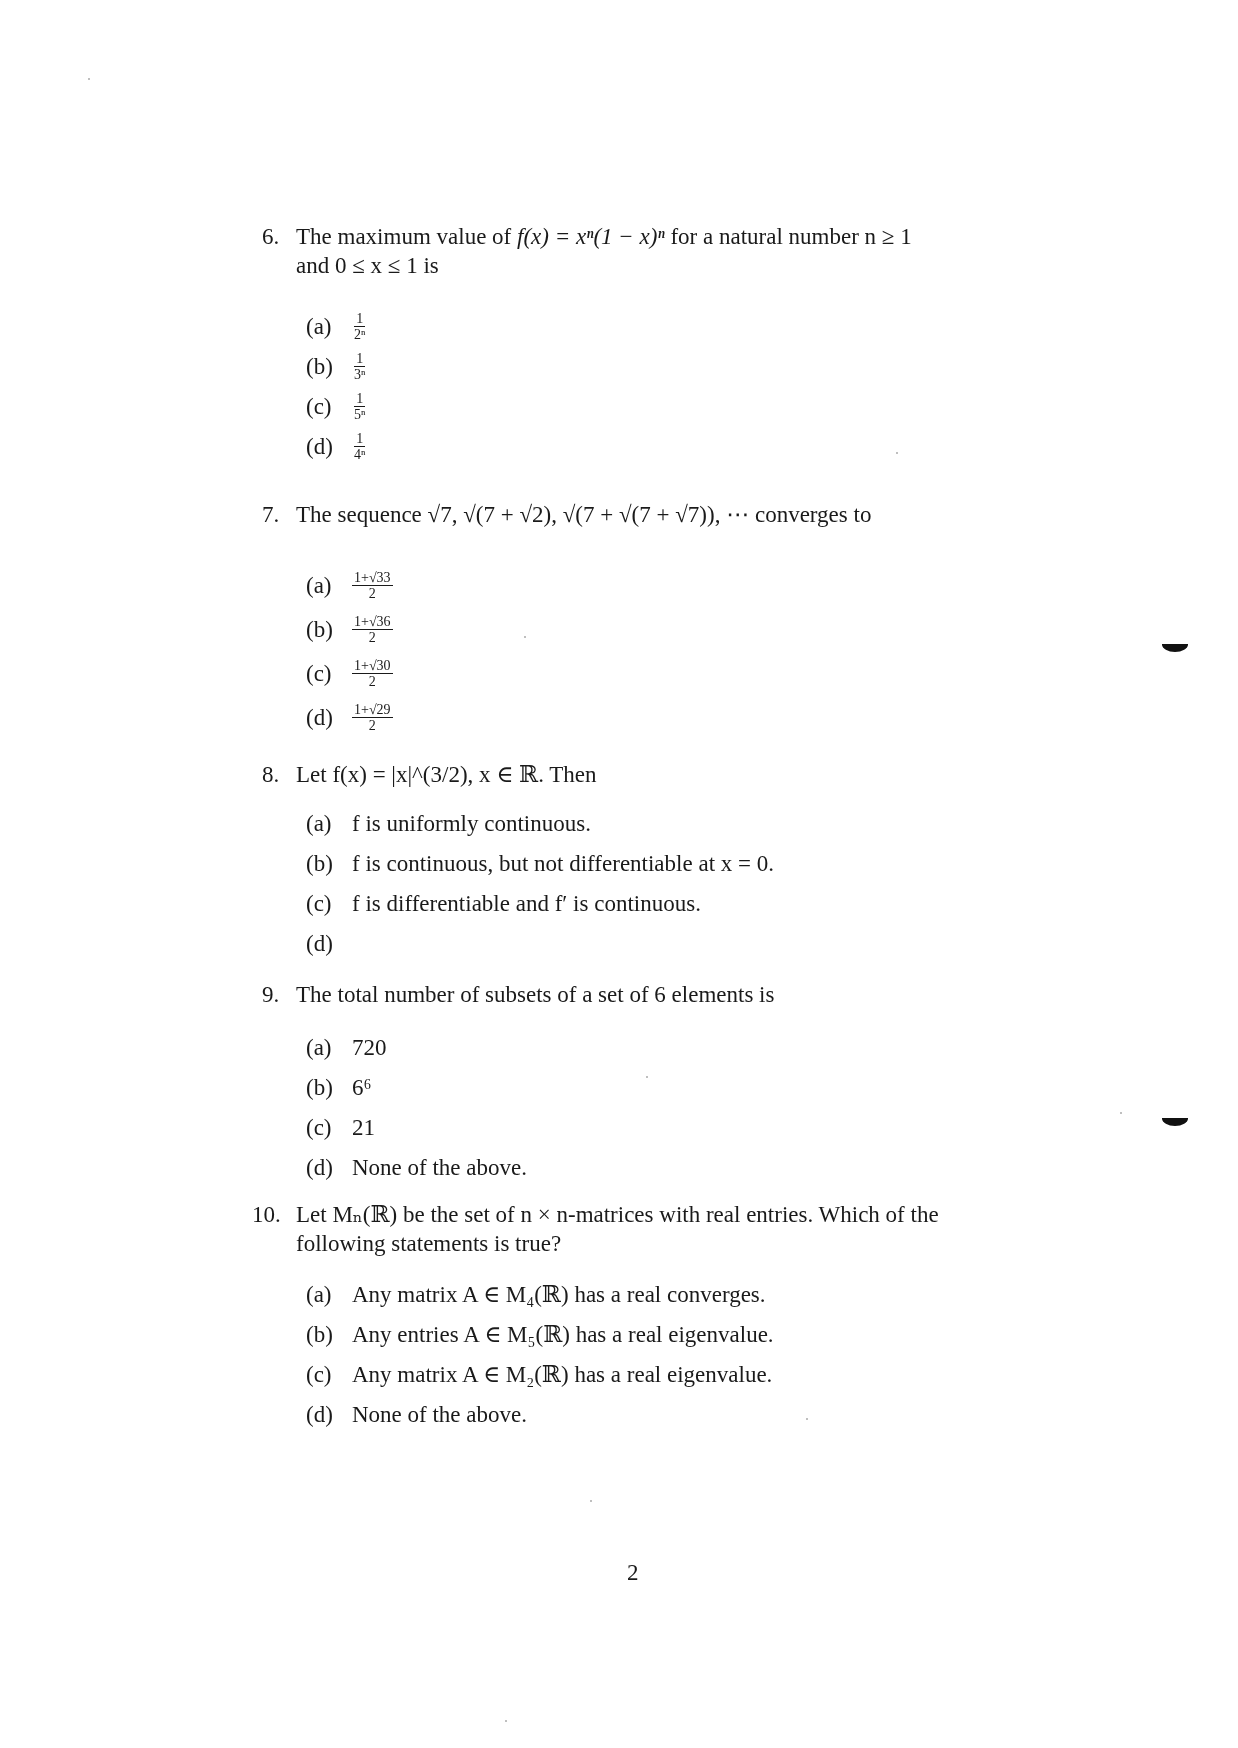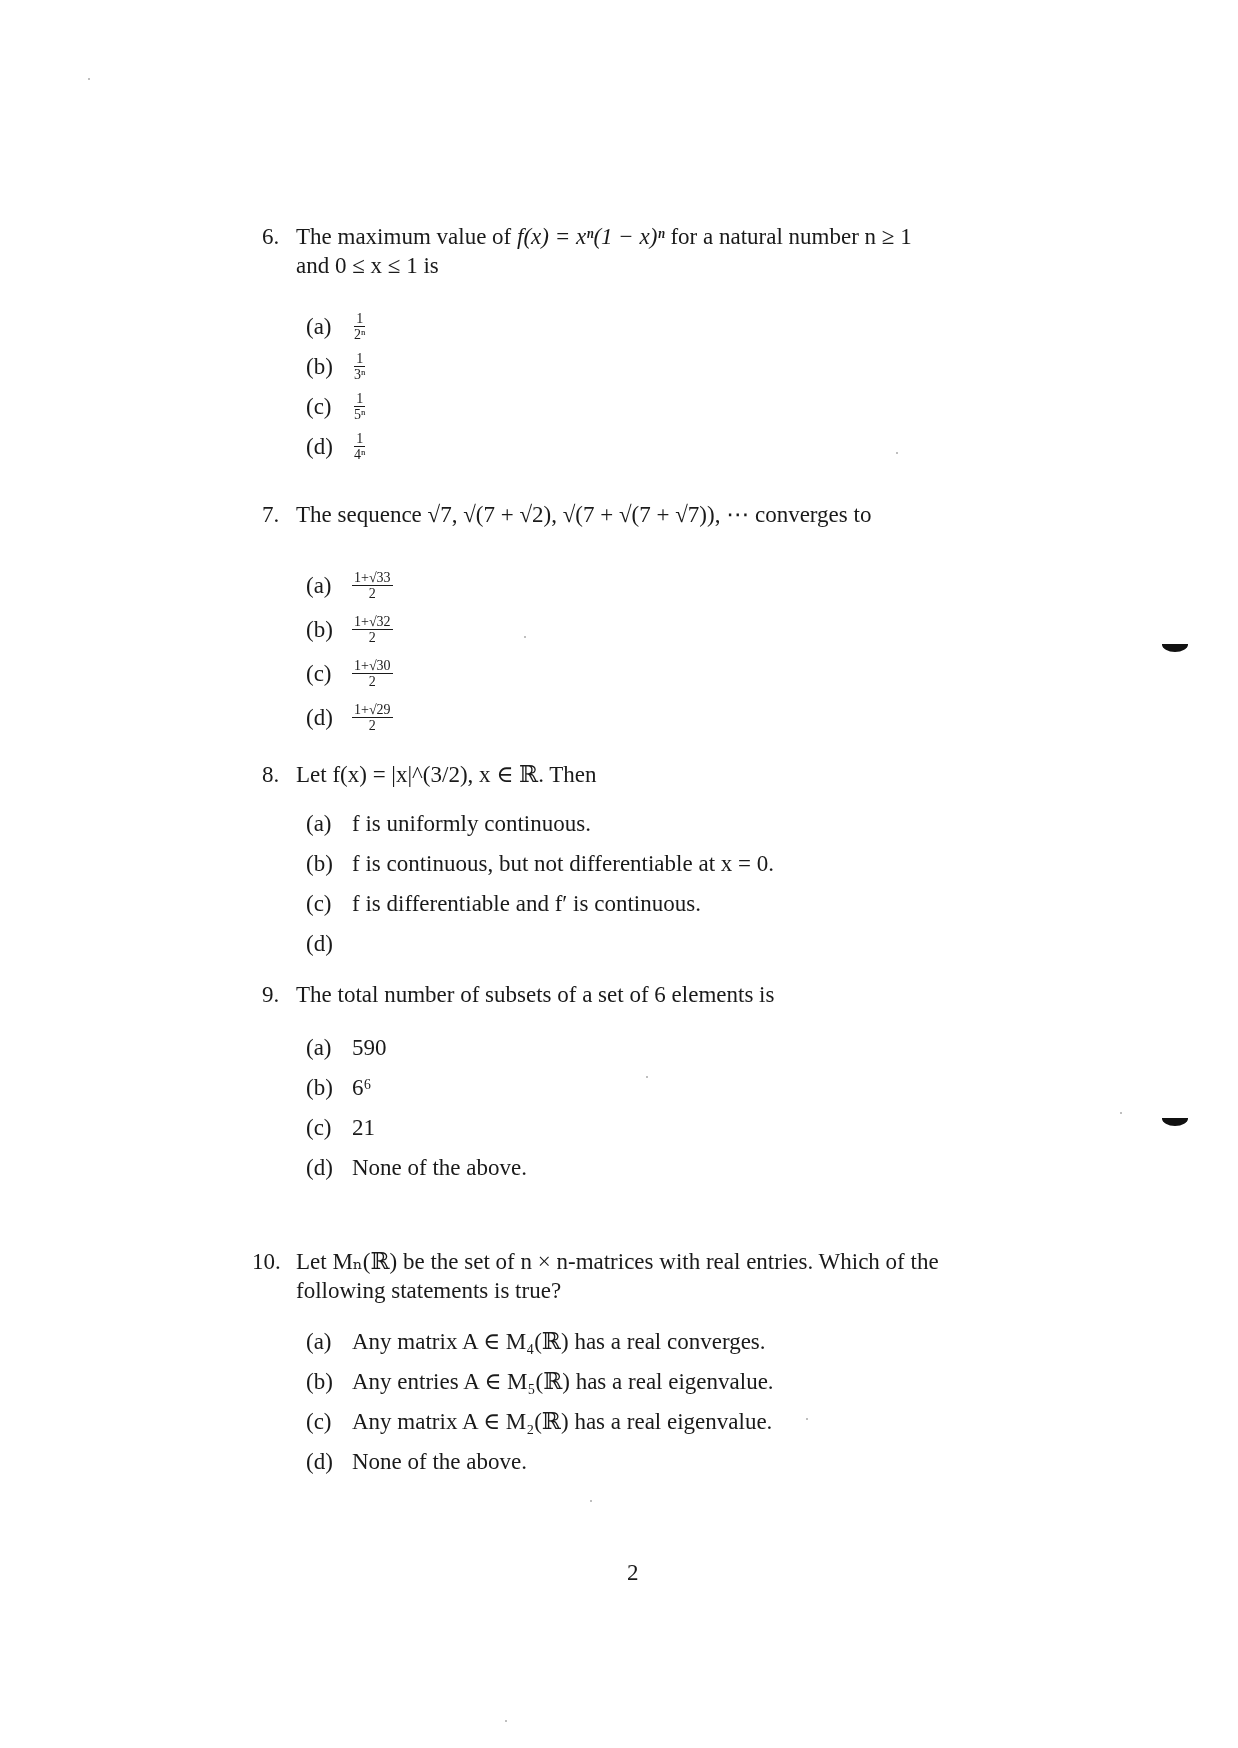--- a/index.html
+++ b/index.html
@@ -103,21 +103,21 @@
       <div class="opt" style="height:44px;">
         <span class="opt-label">(a)</span>
         <span class="frac">
             <span class="num">1+√33</span>
             <span class="den">2</span>
           </span>
       </div>
       <div class="opt" style="height:44px;">
         <span class="opt-label">(b)</span>
         <span class="frac">
-            <span class="num">1+√32</span>
+            <span class="num">1+√36</span>
             <span class="den">2</span>
           </span>
       </div>
       <div class="opt" style="height:44px;">
         <span class="opt-label">(c)</span>
         <span class="frac">
             <span class="num">1+√30</span>
             <span class="den">2</span>
           </span>
       </div>
@@ -156,38 +156,38 @@
   </div>
 
   <div class="q" style="top:980px;">
     <div class="q-head">
       <span class="q-num">9.</span>
       <div class="q-text">The total number of subsets of a set of 6 elements is</div>
     </div>
     <div class="opts" style="margin-top:18px;">
       <div class="opt">
         <span class="opt-label">(a)</span>
-        <span class="opt-text">590</span>
+        <span class="opt-text">720</span>
       </div>
       <div class="opt">
         <span class="opt-label">(b)</span>
         <span class="opt-text">6⁶</span>
       </div>
       <div class="opt">
         <span class="opt-label">(c)</span>
         <span class="opt-text">21</span>
       </div>
       <div class="opt">
         <span class="opt-label">(d)</span>
         <span class="opt-text">None of the above.</span>
       </div>
     </div>
   </div>
 
-  <div class="q" style="top:1200px; width:820px;margin-top:47px;">
+  <div class="q" style="top:1200px; width:820px;">
     <div class="q-head">
       <span class="q-num wide">10.</span>
       <div class="q-text">
         <div>Let Mₙ(ℝ) be the set of n × n-matrices with real entries. Which of the</div>
         <div>following statements is true?</div>
       </div>
     </div>
     <div class="opts" style="margin-top:16px;">
       <div class="opt">
         <span class="opt-label">(a)</span>

